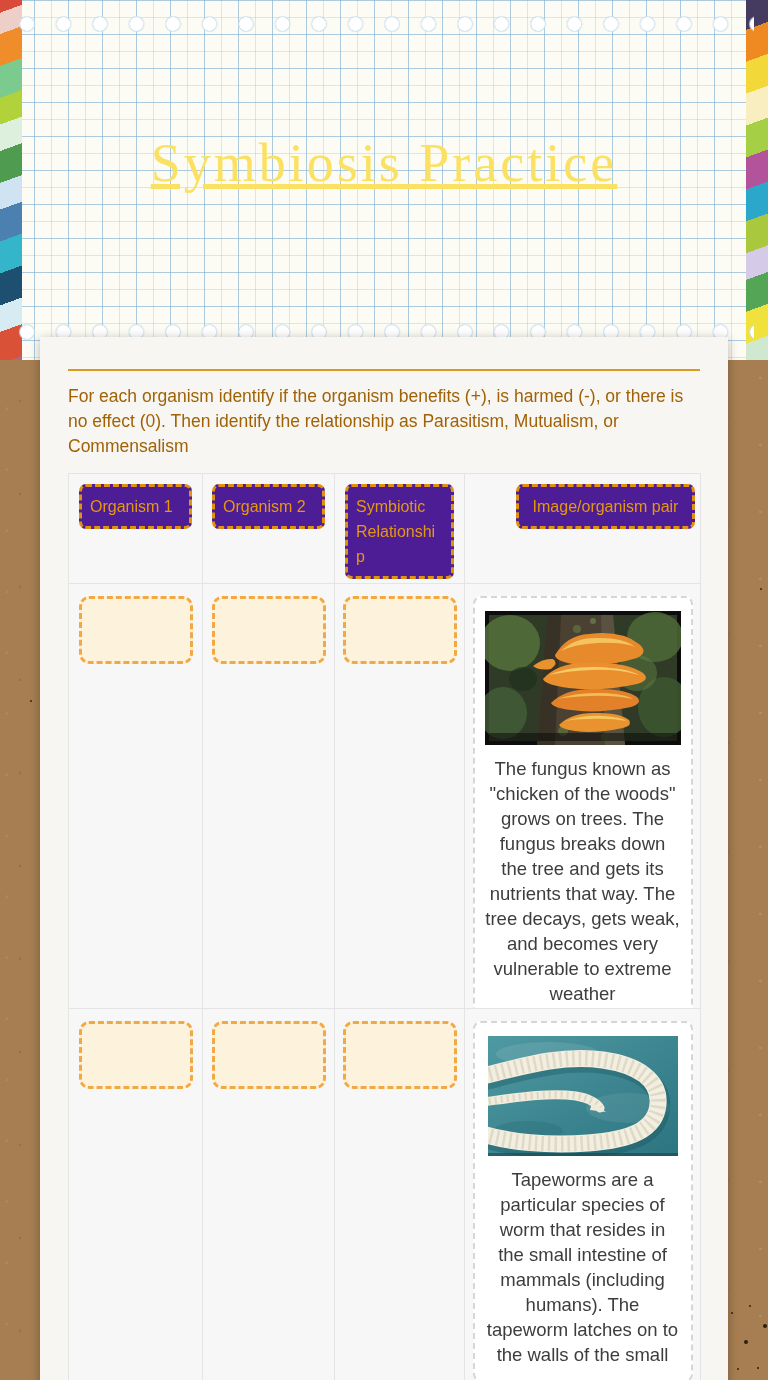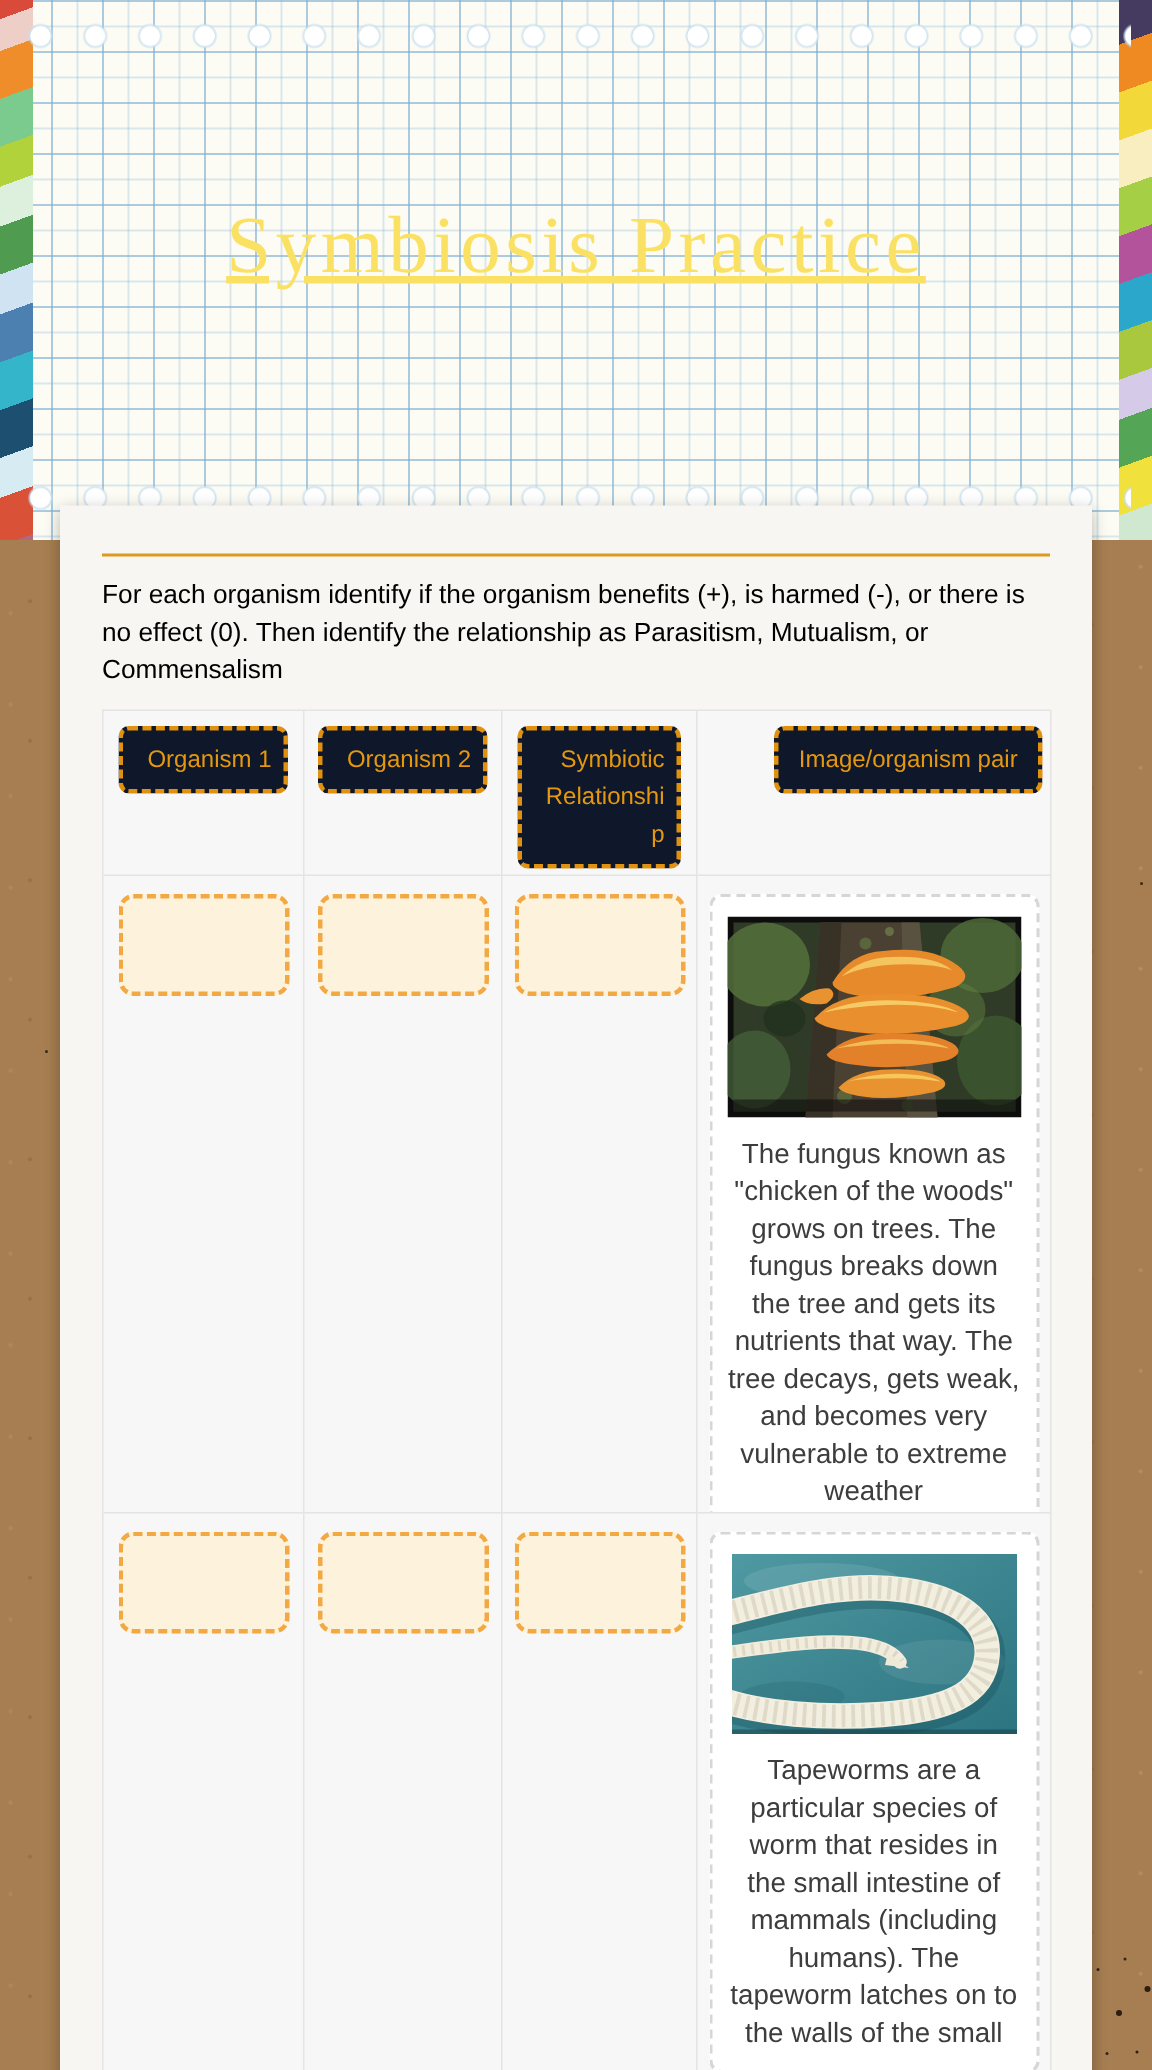--- a/index.html
+++ b/index.html
@@ -51,35 +51,35 @@
     font-family:"Comic Sans MS", cursive;
     font-size:54px;font-weight:normal;letter-spacing:3px;color:#fbe163;text-decoration:underline;}
 
   
   .card{position:absolute;left:40px;top:337px;width:688px;height:1260px;
     background:#f7f6f3;box-shadow:0 2px 10px rgba(0,0,0,.28);
     padding:23px 28px;box-sizing:border-box;}
   h2.section{margin:0;font-family:"Comic Sans MS", cursive;font-weight:normal;
     font-size:26px;color:#de9a1e;letter-spacing:1px;}
   .rule{margin-top:9px;border-top:2px solid #dd9a1f;}
-  p.instructions{margin:13px 0 0 0;font-size:17.5px;line-height:25px;color:#000000;}
+  p.instructions{margin:13px 0 0 0;font-size:17.5px;line-height:25px;color:#a16207;}
 
   
   .tbl{margin-top:14px;width:632px;display:grid;
     grid-template-columns:134px 132px 130px 236px;
     grid-template-rows:110px 425px 430px;
     background:#f7f7f8;border-top:1px solid #e4e4e4;border-left:1px solid #e4e4e4;}
   .cell{border-right:1px solid #e4e4e4;border-bottom:1px solid #e4e4e4;
     display:flex;justify-content:center;align-items:flex-start;overflow:hidden;}
   .cell.hdr{padding-top:10px;}
   .cell.drop{padding-top:12px;}
   .cell.img{padding-top:12px;}
 
-  .chip{background:#0f172a;border:3px dashed #e0910f;border-radius:7px;
-    color:#e5980f;font-size:16px;line-height:25px;text-align:right;
+  .chip{background:#4c1d95;border:3px dashed #e0910f;border-radius:7px;
+    color:#e5980f;font-size:16px;line-height:25px;text-align:left;
     padding:7px 8px;box-sizing:border-box;overflow-wrap:anywhere;}
   .chip.w1{width:113px;}
   .chip.w3{width:109px;}
   .chip.w4{padding:7px 14px;margin-left:46px;}
 
   .dropzone{width:114px;height:68px;background:#fdf3dd;border:3px dashed #f2a944;
     border-radius:10px;box-sizing:border-box;}
 
   .imgcard{width:220px;background:#ffffff;border:2px dashed #d6d6d6;border-radius:8px;
     box-sizing:border-box;padding:13px 10px;display:flex;flex-direction:column;align-items:center;}

